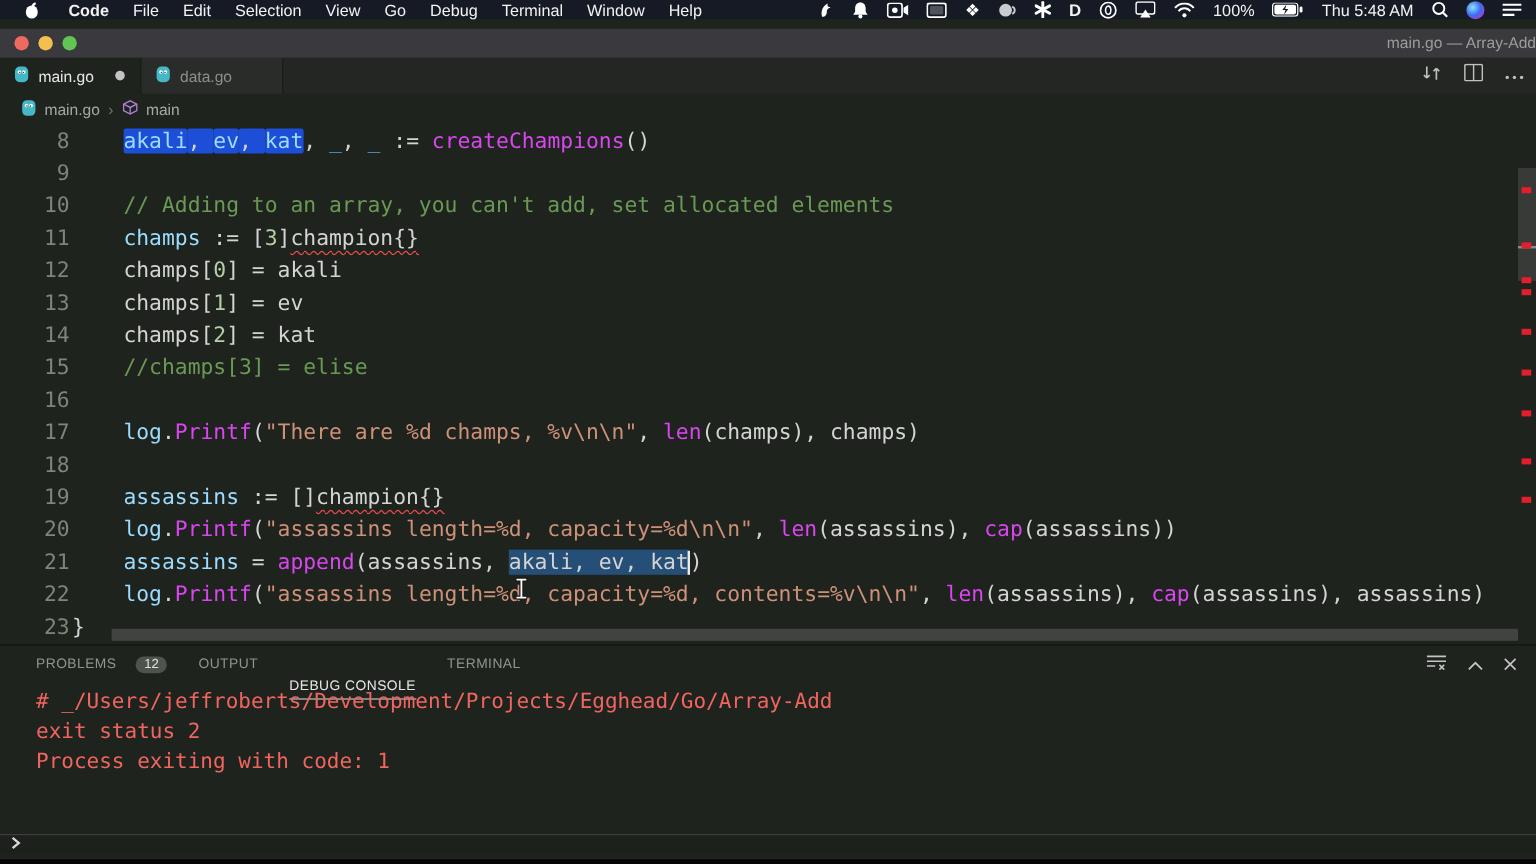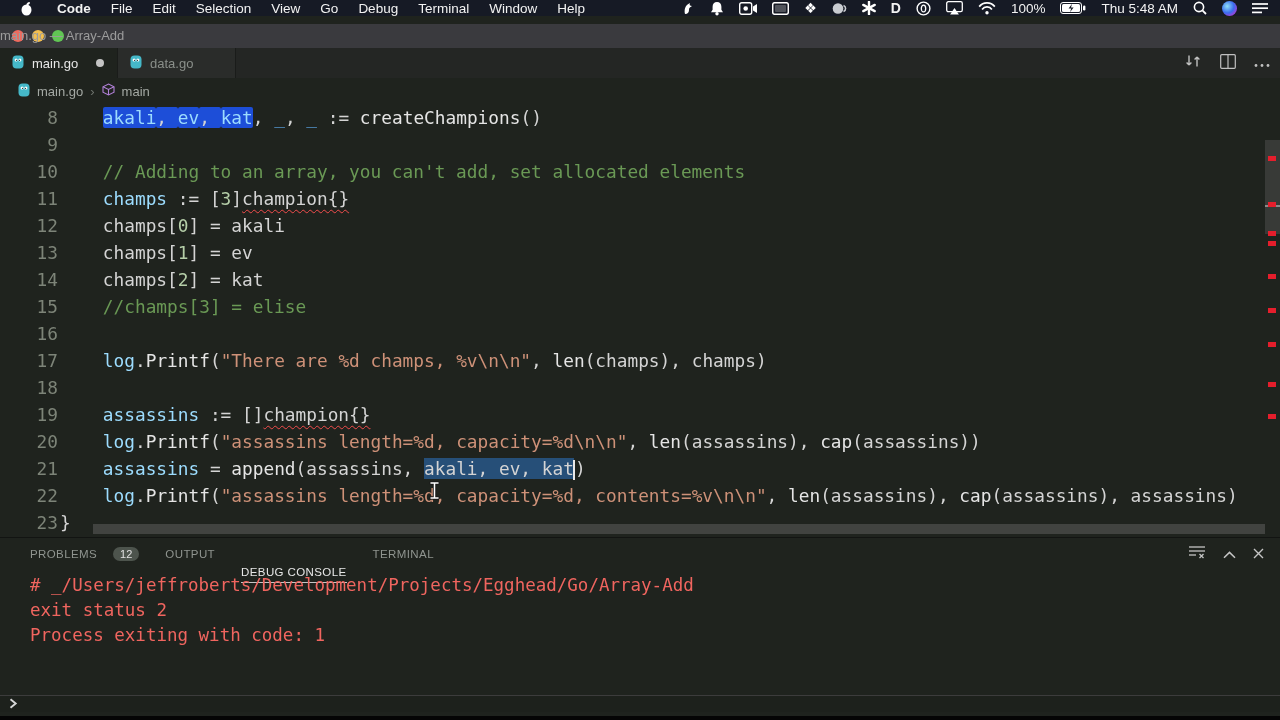--- a/index.html
+++ b/index.html
@@ -20,21 +20,21 @@
               background:radial-gradient(circle at 35% 35%, #8fe0f7, #3a6cf0 48%, #b43ad6 82%, #5b2a9e); }
   .status-text { font-size:13.5px; }
 
   
   .titlebar { position:absolute; top:24px; left:0; width:1280px; height:24px;
               background:#3a3a3e; z-index:30; }
   .traffic { position:absolute; left:12px; top:6px; display:flex; gap:8px; }
   .tl { width:12px; height:12px; border-radius:50%; }
   .tl.red{ background:#ed6a5e; } .tl.yellow{ background:#f4bf4f; } .tl.green{ background:#61c554; }
   .window-title { position:absolute; left:0; right:0; top:0; height:28px; line-height:24px;
-                  text-align:left; color:#9c9c9c; font-size:13px; }
+                  text-align:right; color:#9c9c9c; font-size:13px; }
 
   
   .tabbar { position:absolute; top:48px; left:0; width:1280px; height:30px;
             background:#242624; display:flex; z-index:20; }
   .etab { height:30px; display:flex; align-items:center; gap:8px; padding:0 12px;
           min-width:118px; font-size:13px; border-right:1px solid #1a1c1a; }
   .etab.active { background:#1f231e; color:#e6e6e6; }
   .etab.inactive { background:#2a2c2a; color:#8a8f8a; }
   .mod-dot { width:8px; height:8px; border-radius:50%; background:#c4c4c4; margin-left:10px; }
   .editor-actions { position:absolute; right:10px; top:48px; height:30px;
@@ -47,21 +47,21 @@
   .crumb-sep { color:#6f746f; font-size:13px; }
 
   
   .editor { position:absolute; top:104px; left:0; width:1280px; height:433px;
             background:#1f231e; overflow:hidden; }
   .code-line { position:absolute; left:0; width:1280px; height:27px; line-height:27px;
                font-family:"DejaVu Sans Mono", monospace; font-size:17.8px; }
   .gutter-num { position:absolute; left:0; width:58px; text-align:right;
                 color:#7d8478; font-size:17.8px; }
   .code-text { position:absolute; left:60px; white-space:pre; color:#d4d4d4; }
-  .tk-v{ color:#9cdcfe; } .tk-k{ color:#569cd6; } .tk-f{ color:#e5e5e5; }
+  .tk-v{ color:#9cdcfe; } .tk-k{ color:#569cd6; } .tk-f{ color:#d946ef; }
   .tk-s{ color:#ce9178; } .tk-n{ color:#b5cea8; } .tk-c{ color:#6a9955; } .tk-d{ color:#d4d4d4; }
   .m-occ{ background:#1d4ed8; border-radius:2px; }
   .m-sel{ background:#264f78; }
   .m-sq{ text-decoration:underline; text-decoration-style:wavy;
          text-decoration-color:#f14c4c; text-decoration-thickness:1px; text-underline-offset:4px;margin-top:12px; }
   .caret { display:inline-block; width:2px; height:20px; background:#eaeaea;
            vertical-align:middle; margin-left:-1px; }
   .hscrollbar { position:absolute; left:93px; top:420px; width:1172px; height:10px;
                 background:rgba(121,121,121,0.38); }
   .ruler-slider { position:absolute; right:0; top:36px; width:15px; height:94px;

